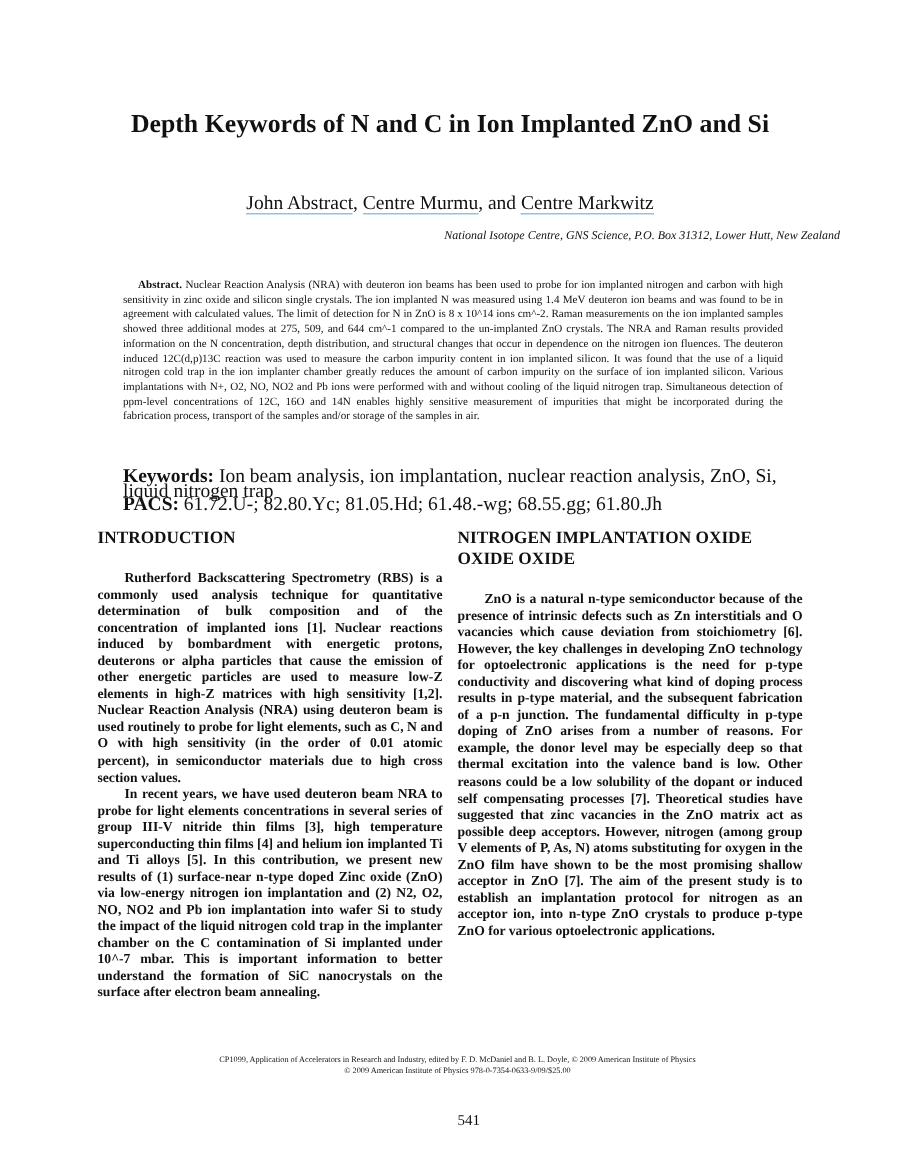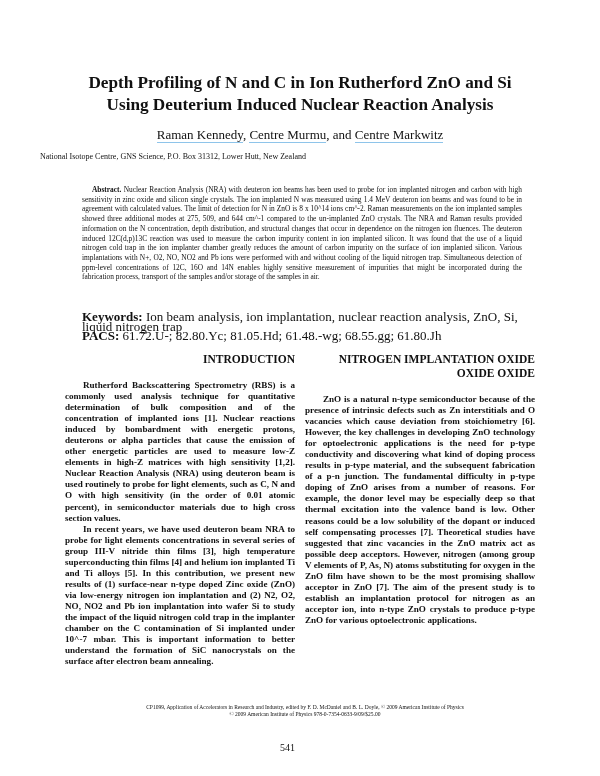--- a/index.html
+++ b/index.html
@@ -3,45 +3,44 @@
 <meta charset="utf-8">
 <style>
   html, body { margin: 0; padding: 0; background: #ffffff; }
   body { width: 600px; height: 776px; position: relative; overflow: hidden;
          font-family: "Liberation Serif", "DejaVu Serif", serif; color: #111; }
   .title { position: absolute; left: 40px; top: 72px; width: 520px; text-align: center;
            font-weight: bold; font-size: 17.2px; line-height: 22px; }
   .authors { position: absolute; left: 40px; top: 127px; width: 520px; text-align: center;
              font-size: 13px; line-height: 16px; }
   .authors a { color: #111; text-decoration: none; border-bottom: 1.5px solid #8ec4ea; }
-  .affil { position: absolute; left: 40px; top: 152px; width: 520px; text-align: left;
-           font-size: 8px; line-height: 10px; }
+  .affil { position: absolute; left: 40px; top: 152px; width: 520px; text-align: right;
+           font-size: 8px; font-style: italic; line-height: 10px; }
   .abstract { position: absolute; left: 82px; top: 185px; width: 440px; font-size: 7.4px;
               line-height: 9.7px; text-align: justify; text-indent: 10px; }
   .abstract b { font-weight: bold; }
   .kw { position: absolute; left: 82px; top: 296px; width: 440px; font-size: 13px; line-height: 9.5px; margin-top: 16px; }
   .col { position: absolute; top: 352px; width: 230px; font-size: 9.1px; line-height: 11.05px; text-align: justify; }
   .col.left { left: 65px; }
   .col.right { left: 305px; }
-  .col h2 { font-size: 11.5px; font-weight: bold; text-align: right; margin: 0 0 14px 0; line-height: 14px; }
+  .col h2 { font-size: 11.5px; font-weight: bold; text-align: left; margin: 0 0 14px 0; line-height: 14px; }
   .col p { margin: 0; text-indent: 18px; font-weight: bold; }
   .footnote { position: absolute; left: 120px; top: 704px; width: 370px; text-align: center;
               font-size: 5.5px; line-height: 7px; }
-  .pagenum { position: absolute; left: 280px; top: 742px; width: 40px; text-align: left; font-size: 10px; }
+  .pagenum { position: absolute; left: 280px; top: 742px; width: 40px; text-align: right; font-size: 10px; }
 </style>
 </head>
 <body>
 
 <div class="title">
-  <div>Depth Profiling of N and C in Ion Rutherford ZnO and Si</div>
-  <div>Using Deuterium Induced Nuclear Reaction Analysis</div>
+  <div>Depth Keywords of N and C in Ion Implanted ZnO and Si</div>
 </div>
 
 <div class="authors">
-  <a>Raman Kennedy</a><span>, </span><a>Centre Murmu</a><span>, and </span><a>Centre Markwitz</a>
+  <a>John Abstract</a><span>, </span><a>Centre Murmu</a><span>, and </span><a>Centre Markwitz</a>
 </div>
 
 <div class="affil">National Isotope Centre, GNS Science, P.O. Box 31312, Lower Hutt, New Zealand</div>
 
 <div class="abstract">
   <b>Abstract.</b>
   <span>Nuclear Reaction Analysis (NRA) with deuteron ion beams has been used to probe for ion implanted nitrogen and carbon with high sensitivity in zinc oxide and silicon single crystals. The ion implanted N was measured using 1.4 MeV deuteron ion beams and was found to be in agreement with calculated values. The limit of detection for N in ZnO is 8 x 10^14 ions cm^-2. Raman measurements on the ion implanted samples showed three additional modes at 275, 509, and 644 cm^-1 compared to the un-implanted ZnO crystals. The NRA and Raman results provided information on the N concentration, depth distribution, and structural changes that occur in dependence on the nitrogen ion fluences. The deuteron induced 12C(d,p)13C reaction was used to measure the carbon impurity content in ion implanted silicon. It was found that the use of a liquid nitrogen cold trap in the ion implanter chamber greatly reduces the amount of carbon impurity on the surface of ion implanted silicon. Various implantations with N+, O2, NO, NO2 and Pb ions were performed with and without cooling of the liquid nitrogen trap. Simultaneous detection of ppm-level concentrations of 12C, 16O and 14N enables highly sensitive measurement of impurities that might be incorporated during the fabrication process, transport of the samples and/or storage of the samples in air.</span>
 </div>
 
 <div class="kw">

